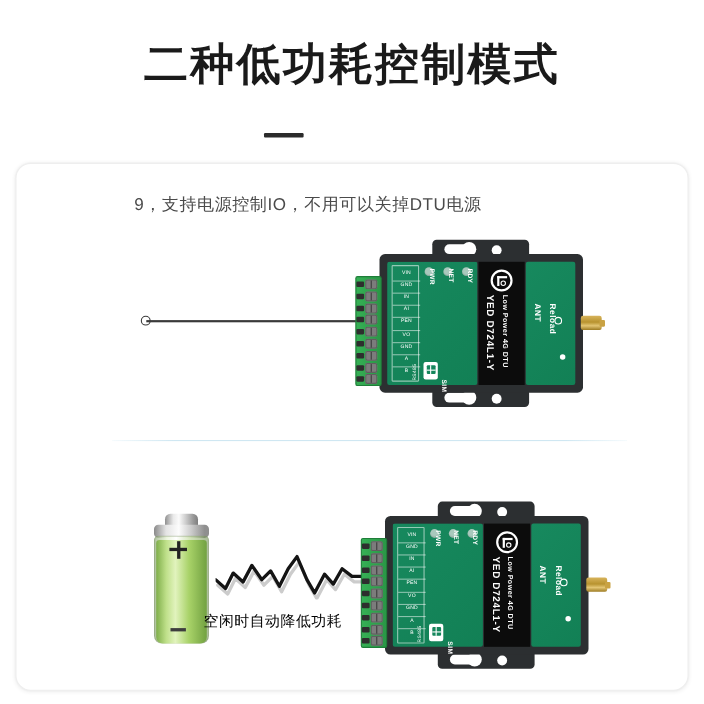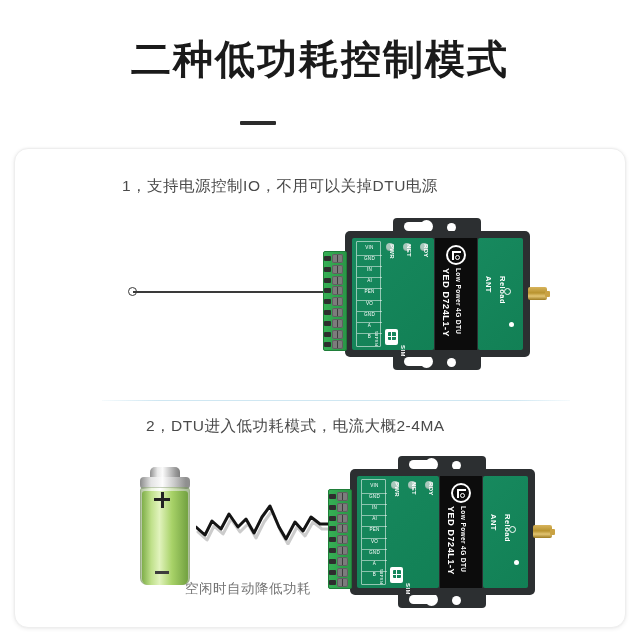--- a/index.html
+++ b/index.html
@@ -265,38 +265,38 @@
     content: ""; position: absolute; left: 6.5px; top: -6.5px;
     width: 3px; height: 16px; background: #232323;
   }
   .bat-minus {
     position: absolute; left: 18px; top: 104px; width: 14px; height: 3px; background: #3d3d3d;
   }
 
   
   .waveform { position: absolute; left: 196px; top: 497px; width: 160px; height: 48px; }
   .wave-caption {
-    position: absolute; left: 185px; top: 580px;
-    font-size: 13.5px; color: #737373; white-space: nowrap; letter-spacing: .5px;
+    position: absolute; left: 185px; top: 556px;
+    font-size: 13.5px; color: #000000; white-space: nowrap; letter-spacing: .5px;
   }
   .wire-right {
     position: absolute; left: 344px; top: 527px; width: 32px; height: 1.8px; background: #1c1c1c;
   }
 </style>
 </head>
 <body>
 
 <div id="page">
 
   <div class="page-title">二种低功耗控制模式</div>
   <div class="title-dash"></div>
 
   <div class="card"></div>
 
-  <div class="section-heading" id="sec1-heading">1，支持电源控制IO，不用可以关掉DTU电源</div>
+  <div class="section-heading" id="sec1-heading">9，支持电源控制IO，不用可以关掉DTU电源</div>
 
   <div class="leader-dot"></div>
   <div class="leader-line"></div>
 
   <div class="device" id="device-1">
     <div class="dev-tab top">
       <span class="slot"></span>
       <span class="hole"></span>
     </div>
     <div class="dev-tab bot">
@@ -375,21 +375,20 @@
         <div class="reload-label">Reload</div>
         <div class="reload-dot"></div>
       </div>
 
       <div class="sma"></div>
     </div>
   </div>
 
   <div class="section-divider"></div>
 
-  <div class="section-heading" id="sec2-heading">2，DTU进入低功耗模式，电流大概2-4MA</div>
 
   <div class="battery">
     <div class="bat-cap"></div>
     <div class="bat-neck"></div>
     <div class="bat-shell"></div>
     <div class="bat-fluid"></div>
     <div class="bat-plus"></div>
     <div class="bat-minus"></div>
   </div>
 

